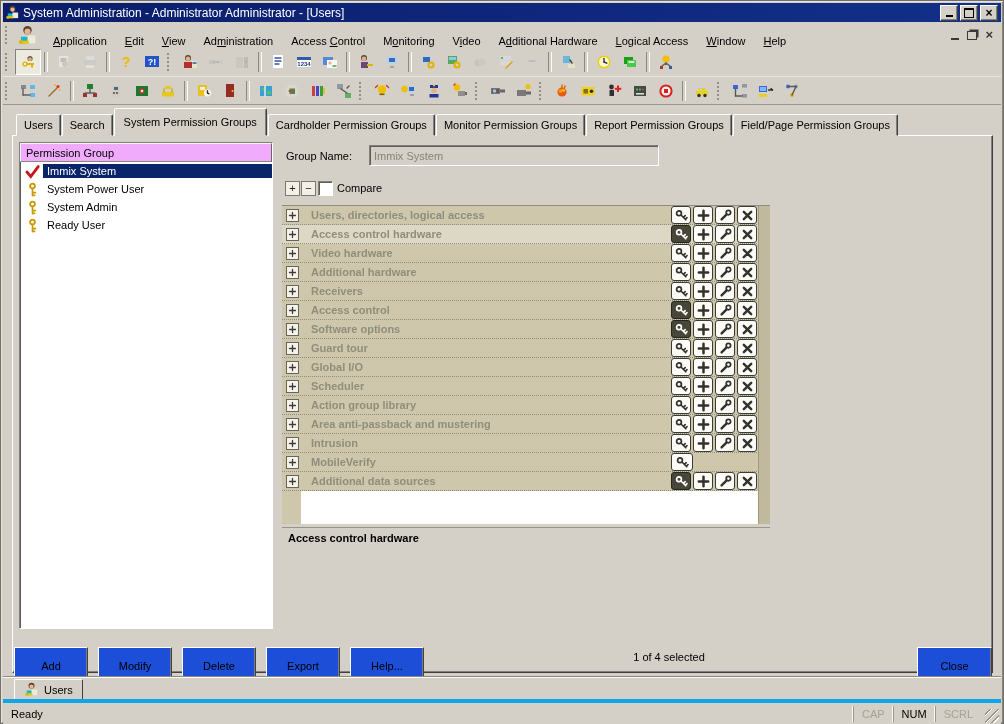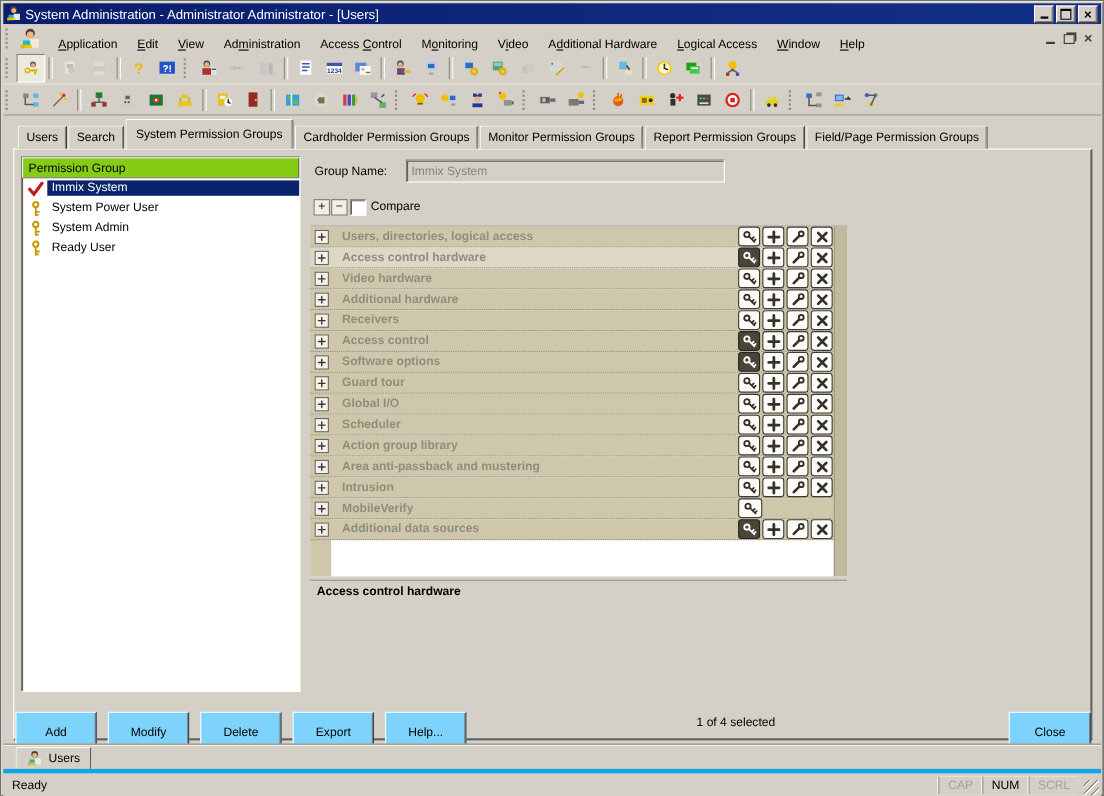--- a/index.html
+++ b/index.html
@@ -43,21 +43,21 @@
   #tabstrip{position:absolute;left:13px;top:4px;height:27px;display:flex;align-items:flex-end;z-index:3;}
   .tab{height:20px;padding:0 7px;font-size:11px;display:flex;align-items:center;background:#d4d0c8;
     border:1px solid;border-color:#fff #404040 transparent #fff;box-shadow:inset -1px 0 0 #808080;
     border-radius:2px 2px 0 0;margin-right:1px;white-space:nowrap;color:#000;}
   .tab.active{height:26px;position:relative;z-index:4;padding:0 9px;}
   .dialog{position:absolute;left:9px;top:30px;right:8px;bottom:4px;background:#d4d0c8;
     border:1px solid;border-color:#fff #404040 #404040 #fff;box-shadow:inset -1px -1px 0 #808080;}
   .sunken{border:1px solid;border-color:#808080 #fff #fff #808080;box-shadow:inset 1px 1px 0 #5f5d55;}
   
   .leftbox{position:absolute;left:6px;top:6px;width:252px;height:485px;background:#fff;}
-  .lp-header{height:17px;background:#84cc16;border:1px solid;border-color:#f4f2ec #6a675e #8a877c #f4f2ec;
+  .lp-header{height:17px;background:#f0abfc;border:1px solid;border-color:#f4f2ec #6a675e #8a877c #f4f2ec;
     font-size:11px;display:flex;align-items:center;padding-left:5px;color:#000;}
   .lp-item{height:18px;display:flex;align-items:center;padding-left:4px;font-size:11px;color:#000;}
   .lp-item .licon{width:16px;display:flex;justify-content:center;margin-right:3px;}
   .lp-item .ltext{padding:1px 4px;flex:1;}
   .lp-item.selected .ltext{background:#0a246a;color:#fff;}
   
   .gn-label{position:absolute;left:273px;top:14px;font-size:11px;color:#000;}
   .gn-input{position:absolute;left:356px;top:9px;width:280px;height:19px;background:#d4d0c8;
     color:#868377;font-size:11px;padding:0 4px;font-family:"Liberation Sans",sans-serif;}
   .pm-btn{position:absolute;top:45px;width:13px;height:13px;background:#f1efe7;
@@ -84,21 +84,21 @@
   .pl-scroll{position:absolute;right:0;top:0;width:11px;height:318px;background:#c1b99d;
     border-left:1px solid #a29a7f;}
   
   .desc{position:absolute;left:269px;top:391px;width:488px;height:97px;background:#d4d0c8;
     border-top:1px solid #97948a;padding:4px 6px;box-sizing:border-box;}
   .desc-title{font-size:11px;font-weight:bold;color:#000;}
   .desc-text{font-size:11px;color:#000;margin-top:2px;}
   
   .footer{position:absolute;left:1px;right:0;top:511px;height:24px;}
   #footer-buttons{display:flex;gap:10px;}
-  .btn3d{background:#7dd3fc;border:1px solid;border-color:#fff #404040 #404040 #fff;
+  .btn3d{background:#1d4ed8;border:1px solid;border-color:#fff #404040 #404040 #fff;
     box-shadow:inset -1px -1px 0 #808080;font-size:11px;color:#000;width:74px;height:38px;
     font-family:"Liberation Sans",sans-serif;}
   .sel-status{position:absolute;left:555px;top:4px;width:200px;text-align:center;font-size:11px;color:#000;}
   .close-btn{position:absolute;right:0;top:0;width:75px;}
   
   .mditabbar{position:absolute;left:3px;right:3px;top:676px;height:23px;background:#d4d0c8;
     border-top:1px solid #8c897e;box-shadow:inset 0 1px 0 #fbfaf6;}
   .mdi-tab{position:absolute;left:11px;top:2px;height:19px;padding:0 9px;display:flex;gap:5px;
     align-items:center;background:#d4d0c8;border:1px solid;border-color:#fff #404040 #d4d0c8 #fff;
     border-radius:2px 2px 0 0;font-size:11px;color:#000;}

